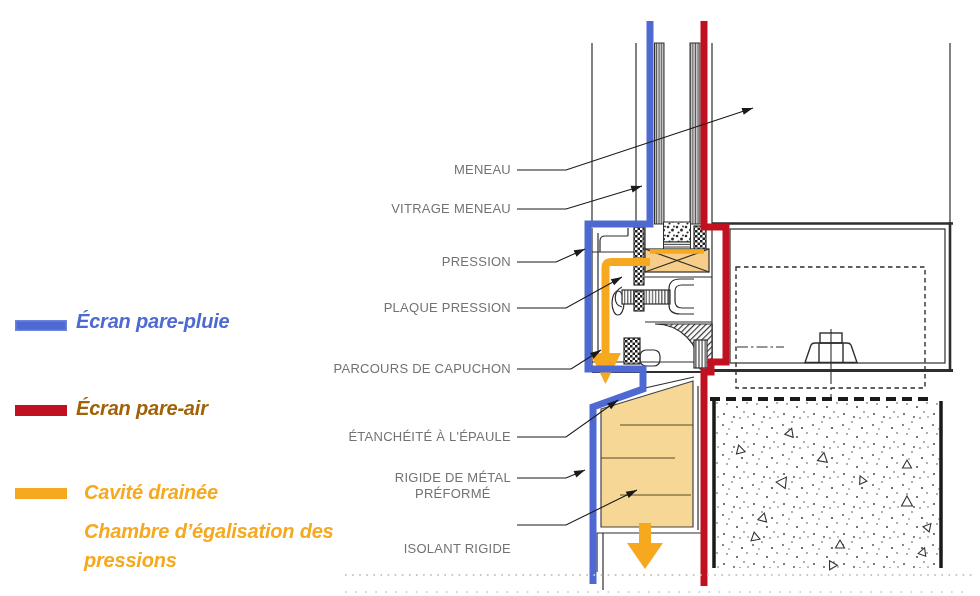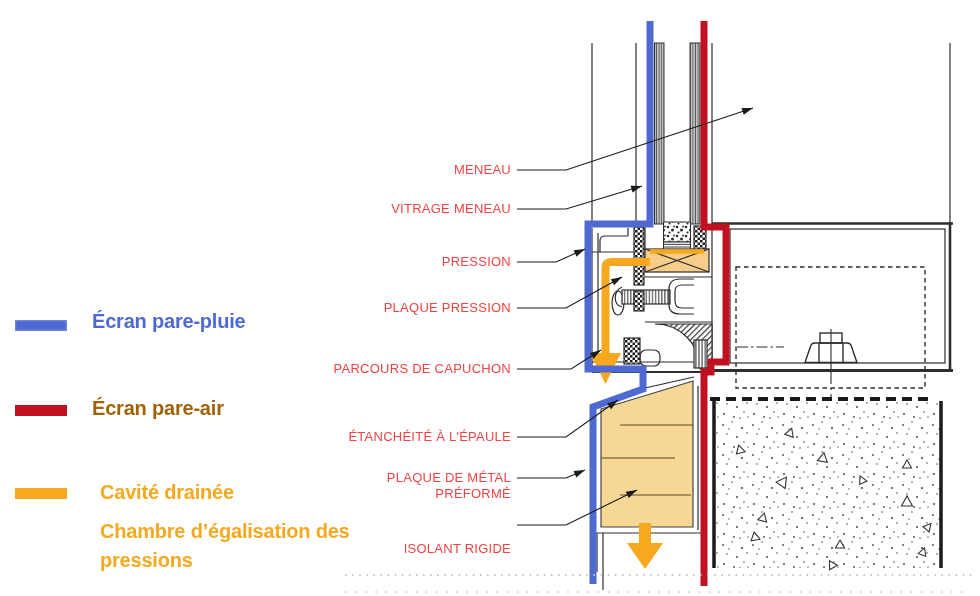--- a/index.html
+++ b/index.html
@@ -2,27 +2,27 @@
 <html><head>
 <meta charset="utf-8">
 <style>
   html,body{margin:0;padding:0;}
   body{
     width:980px;height:596px;position:relative;background:#ffffff;
     font-family:"Liberation Sans",sans-serif;overflow:hidden;
   }
   #drawing{position:absolute;left:0;top:0;}
   .callout{
-    position:absolute;right:469px;text-align:right;
-    font-size:13px;line-height:16px;letter-spacing:.25px;color:#ef4444;
+    position:absolute;right:469px;text-align:center;
+    font-size:13px;line-height:16px;letter-spacing:.25px;color:#737373;
     white-space:pre-line;
   }
   .legend-label{
-    position:absolute;left:92px;font-weight:bold;font-size:20px;
-    letter-spacing:-.2px;line-height:24px;white-space:pre-line;
+    position:absolute;left:76px;font-weight:bold;font-size:20px;
+    letter-spacing:-.2px;line-height:24px;white-space:pre-line;font-style:italic;
   }
   .swatch{position:absolute;left:15px;width:52px;height:11px;}
   .sw-blue{background:#4e6ad2;box-shadow:0 0 0 1.5px #6d84de inset;}
   .sw-red{background:#c11020;}
   .sw-orange{background:#f6a81f;}
   .t-blue{color:#4e6ad2;}
   .t-red{color:#a16207;}
   .t-orange{color:#f6a81f;margin-left:8px;}
 </style>
 </head>
@@ -224,16 +224,16 @@
 pressions</div>
 </div>
 
 <div>
   <div class="callout" style="top:162px">MENEAU</div>
   <div class="callout" style="top:201px">VITRAGE MENEAU</div>
   <div class="callout" style="top:254px">PRESSION</div>
   <div class="callout" style="top:300px">PLAQUE PRESSION</div>
   <div class="callout" style="top:361px">PARCOURS DE CAPUCHON</div>
   <div class="callout" style="top:429px">ÉTANCHÉITÉ À L'ÉPAULE</div>
-  <div class="callout" style="top:470px;line-height:15.5px">PLAQUE DE MÉTAL
+  <div class="callout" style="top:470px;line-height:15.5px">RIGIDE DE MÉTAL
 PRÉFORMÉ</div>
   <div class="callout" style="top:541px">ISOLANT RIGIDE</div>
 </div>
 
 </body></html>

